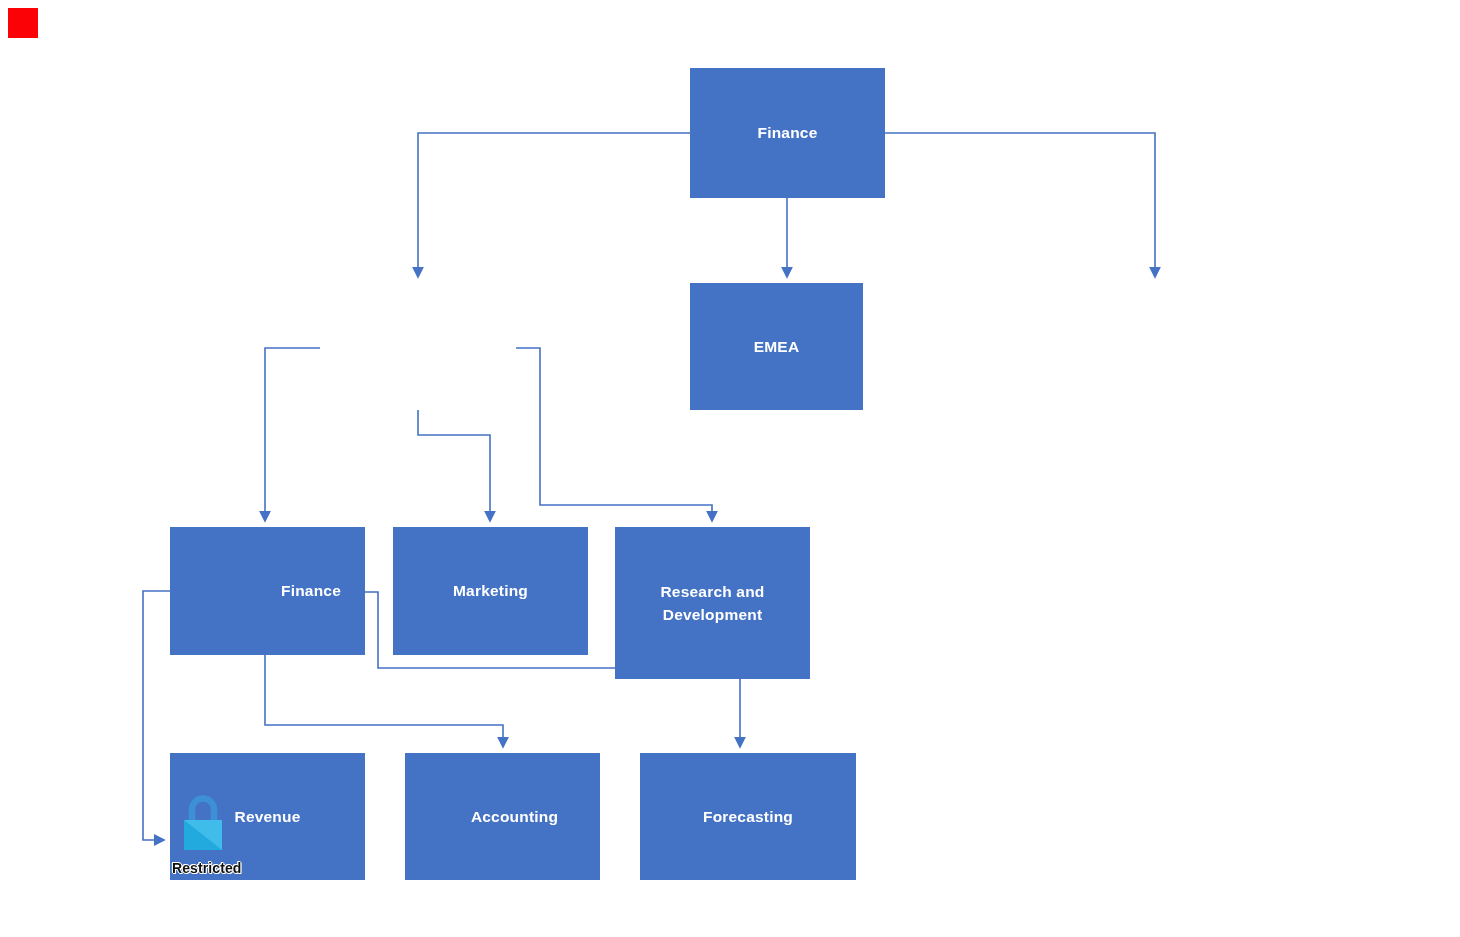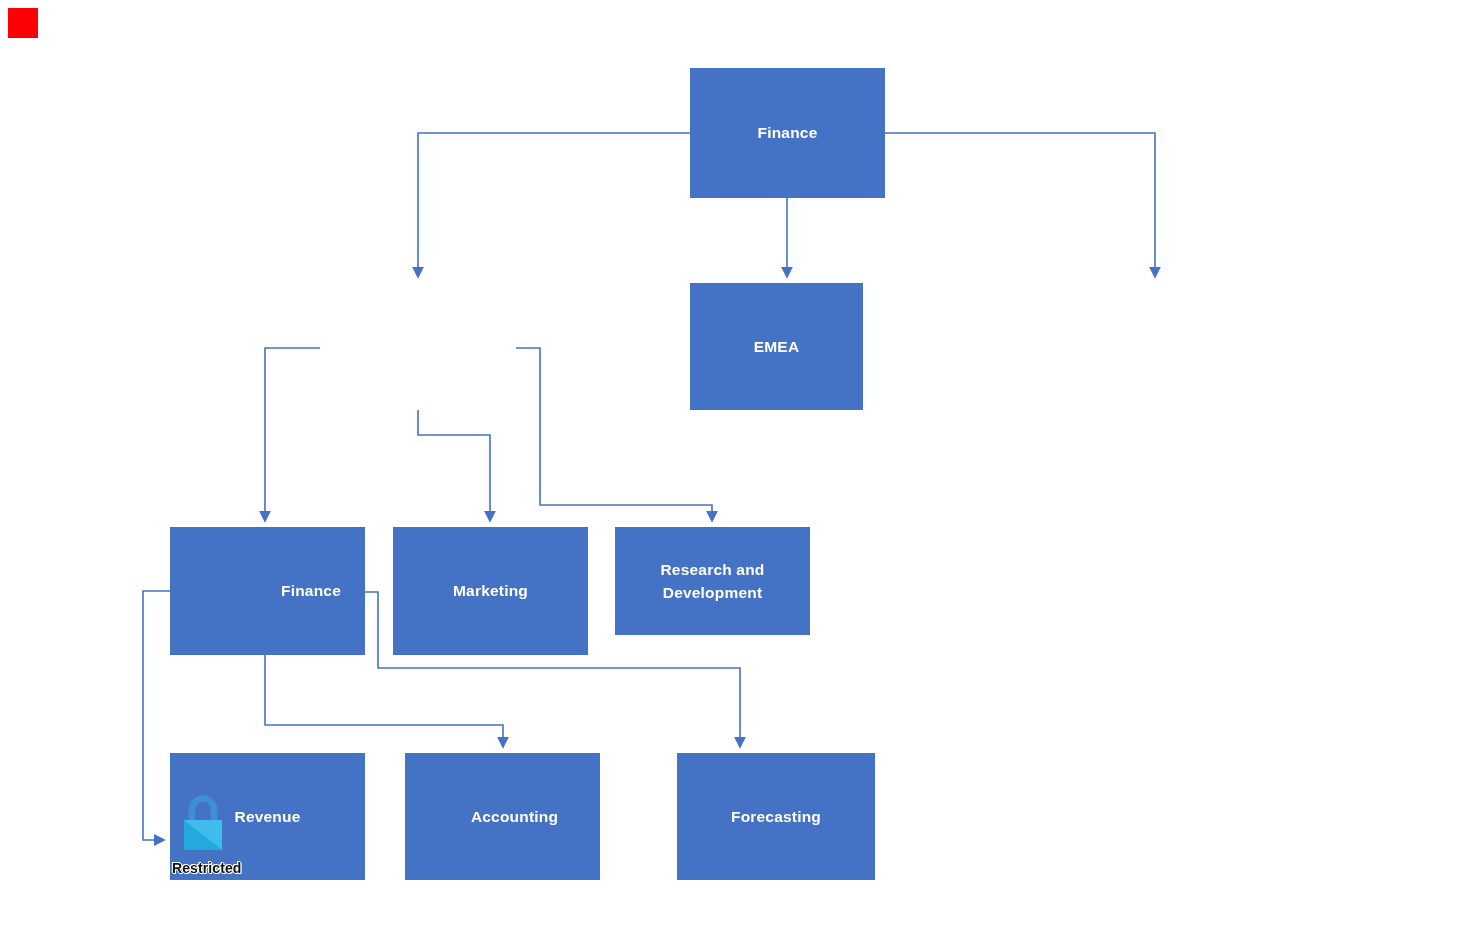--- a/index.html
+++ b/index.html
@@ -38,24 +38,24 @@
     box-sizing: border-box;
     padding: 0 24px;
     cursor: default;
   }
   .n-contoso      { left: 690px;  top: 68px;  width: 195px; height: 130px; }
   .n-americas     { left: 320px;  top: 283px; width: 196px; height: 127px; }
   .n-emea         { left: 690px;  top: 283px; width: 173px; height: 127px; }
   .n-europe       { left: 1058px; top: 283px; width: 195px; height: 128px; }
   .n-finance      { left: 170px;  top: 527px; width: 195px; height: 128px; justify-content: flex-end; }
   .n-marketing    { left: 393px;  top: 527px; width: 195px; height: 128px; }
-  .n-rnd          { left: 615px;  top: 527px; width: 195px; height: 108px; text-align: center; }
+  .n-rnd          { left: 615px;  top: 527px; width: 195px; height: 152px; text-align: center; }
   .n-revenue      { left: 170px;  top: 753px; width: 195px; height: 127px; }
   .n-accounting   { left: 405px;  top: 753px; width: 195px; height: 127px; padding-left: 48px; }
-  .n-forecasting  { left: 640px;  top: 753px; width: 198px; height: 127px; margin-left: 37px; }
+  .n-forecasting  { left: 640px;  top: 753px; width: 216px; height: 127px; }
 
   .red-marker {
     position: absolute;
     left: 8px;
     top: 8px;
     width: 30px;
     height: 30px;
     background: #fb0207;
   }
   .lock-overlay {

